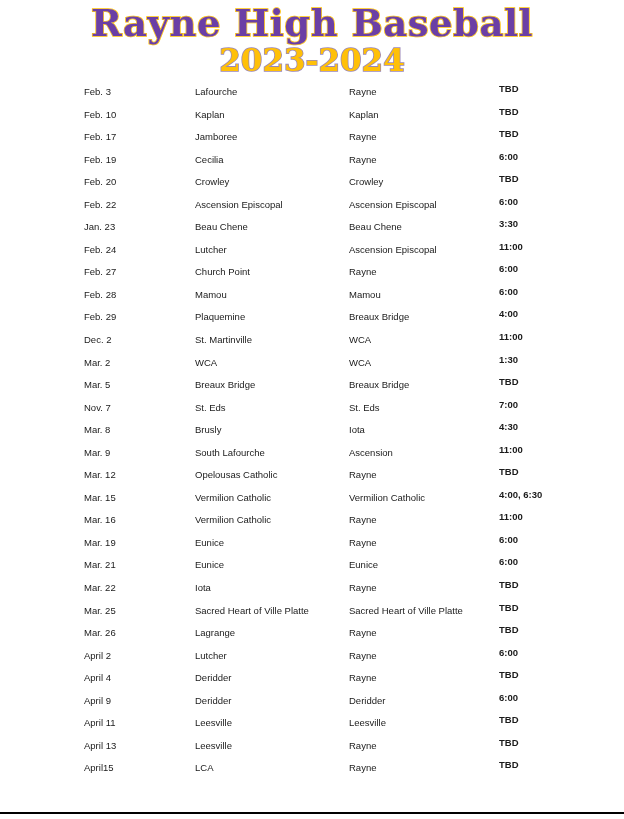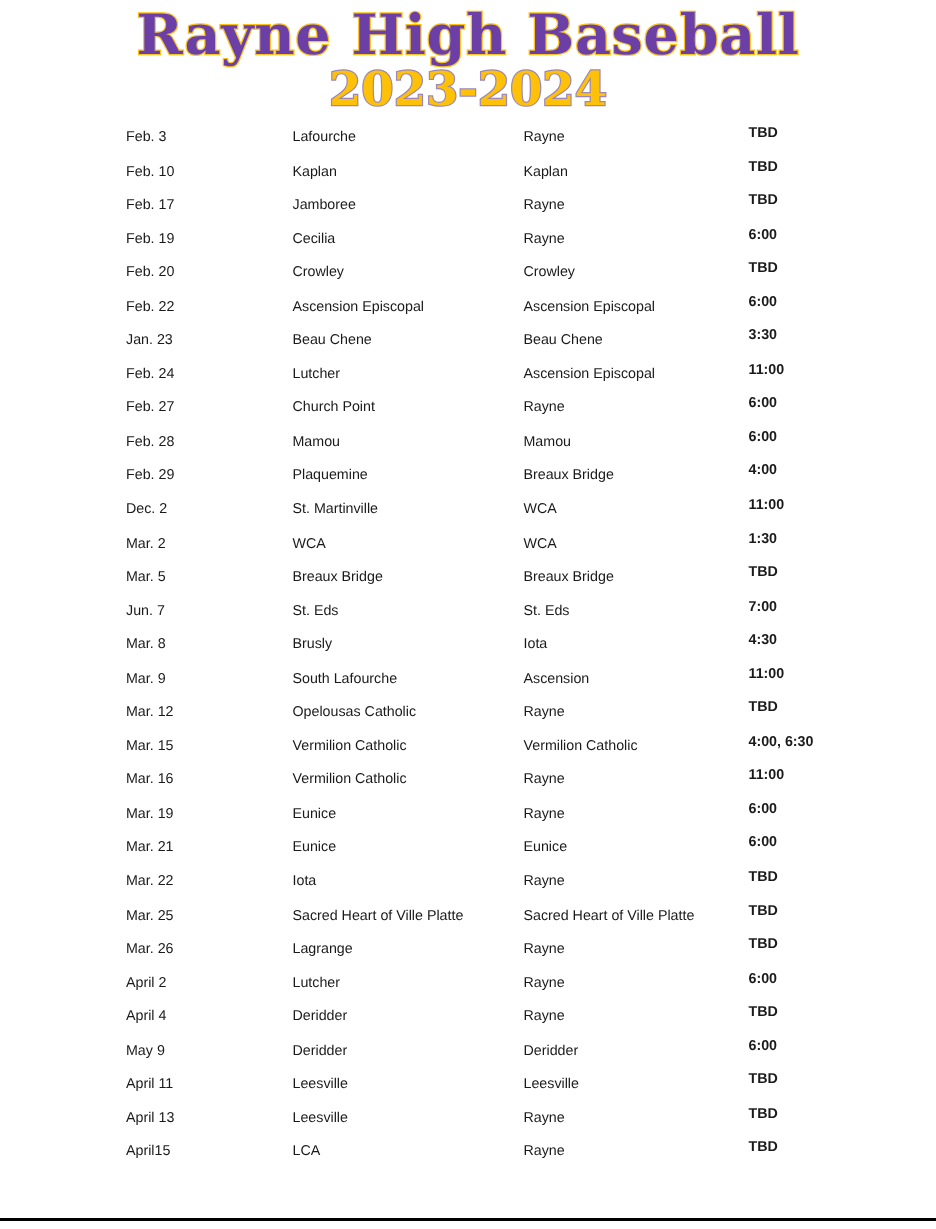--- a/index.html
+++ b/index.html
@@ -166,21 +166,21 @@
           <span class="col c-location">WCA</span>
           <span class="col c-time">1:30</span>
         </div>
         <div class="row">
           <span class="col c-date">Mar. 5</span>
           <span class="col c-opponent">Breaux Bridge</span>
           <span class="col c-location">Breaux Bridge</span>
           <span class="col c-time">TBD</span>
         </div>
         <div class="row">
-          <span class="col c-date">Jun. 7</span>
+          <span class="col c-date">Nov. 7</span>
           <span class="col c-opponent">St. Eds</span>
           <span class="col c-location">St. Eds</span>
           <span class="col c-time">7:00</span>
         </div>
         <div class="row">
           <span class="col c-date">Mar. 8</span>
           <span class="col c-opponent">Brusly</span>
           <span class="col c-location">Iota</span>
           <span class="col c-time">4:30</span>
         </div>
@@ -244,21 +244,21 @@
           <span class="col c-location">Rayne</span>
           <span class="col c-time">6:00</span>
         </div>
         <div class="row">
           <span class="col c-date">April 4</span>
           <span class="col c-opponent">Deridder</span>
           <span class="col c-location">Rayne</span>
           <span class="col c-time">TBD</span>
         </div>
         <div class="row">
-          <span class="col c-date">May 9</span>
+          <span class="col c-date">April 9</span>
           <span class="col c-opponent">Deridder</span>
           <span class="col c-location">Deridder</span>
           <span class="col c-time">6:00</span>
         </div>
         <div class="row">
           <span class="col c-date">April 11</span>
           <span class="col c-opponent">Leesville</span>
           <span class="col c-location">Leesville</span>
           <span class="col c-time">TBD</span>
         </div>

